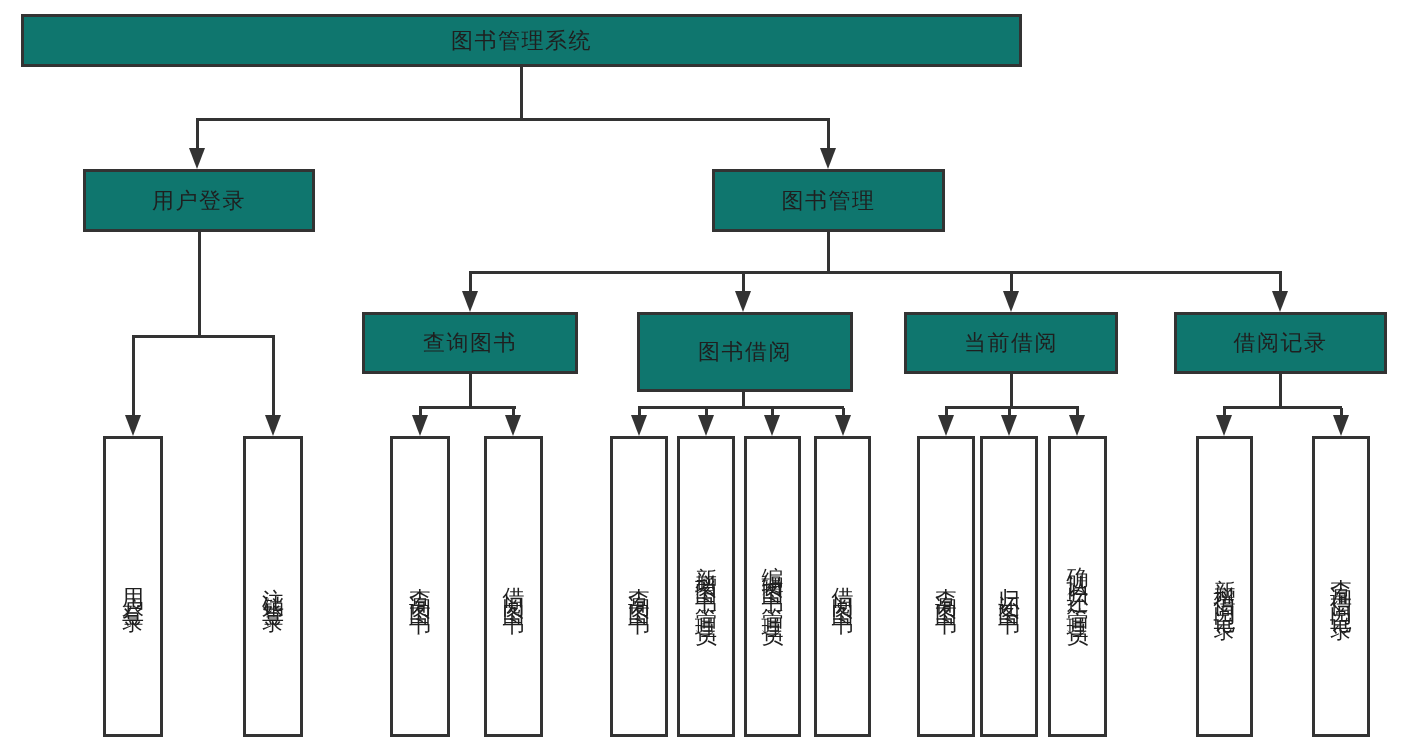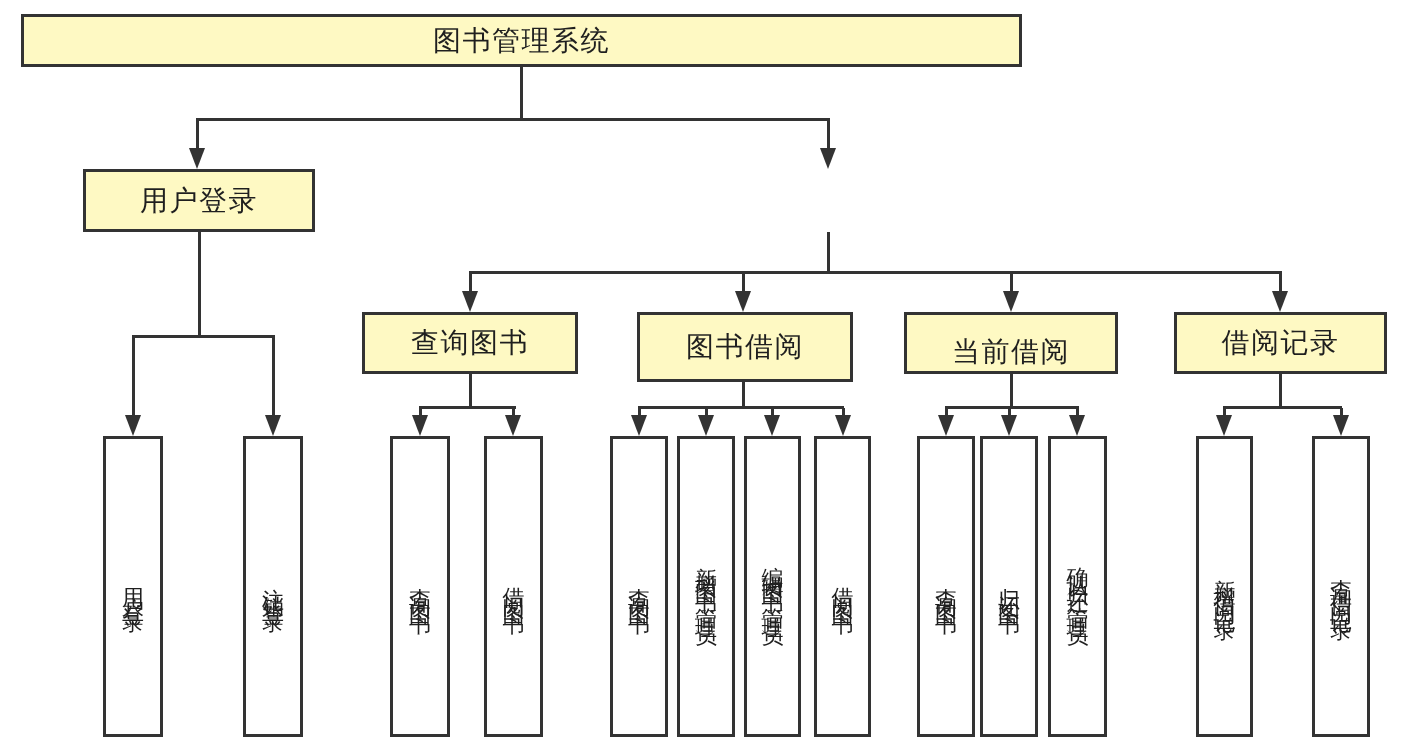--- a/index.html
+++ b/index.html
@@ -1,23 +1,23 @@
 <!DOCTYPE html>
 <html><head>
 <meta charset="utf-8">
 <style>
   html,body{margin:0;padding:0;background:#ffffff;}
   #canvas{
     position:relative;width:1405px;height:747px;background:#ffffff;overflow:hidden;
     font-family:"Liberation Sans","DejaVu Sans",sans-serif;color:#1f1f1f;
   }
   .box{
-    position:absolute;box-sizing:border-box;border:3px solid #333333;background:#fef9c3;
+    position:absolute;box-sizing:border-box;border:3px solid #333333;background:#0f766e;
     display:flex;align-items:center;justify-content:center;
-    font-size:28px;letter-spacing:1.5px;color:#1f1f1f;z-index:2;
+    font-size:22px;letter-spacing:1.5px;color:#1f1f1f;z-index:2;
   }
   .leaf{
     position:absolute;box-sizing:border-box;border:3px solid #333333;background:#ffffff;
     display:flex;align-items:center;justify-content:center;z-index:2;
   }
   .leaf span{
     writing-mode:vertical-rl;text-orientation:mixed;
     font-size:22px;letter-spacing:0.38em;color:#1f1f1f;line-height:1;
   }
   .vline,.hline{position:absolute;background:#333333;z-index:1;}
@@ -40,30 +40,33 @@
 <div id="canvas">
 
   <div class="box" style="left:21px;top:14px;width:1001px;height:53px;">
     <span>图书管理系统</span>
   </div>
 
   <div class="box" style="left:83px;top:169px;width:232px;height:63px;">
     <span>用户登录</span>
   </div>
 
+  <div class="box" style="left:712px;top:169px;width:233px;height:63px;">
+    <span>图书管理</span>
+  </div>
 
   <div class="box" style="left:362px;top:312px;width:216px;height:62px;">
     <span>查询图书</span>
   </div>
 
-  <div class="box" style="left:637px;top:312px;width:216px;height:70px;">
+  <div class="box" style="left:637px;top:312px;width:216px;height:80px;">
     <span>图书借阅</span>
   </div>
 
-  <div class="box" style="left:904px;top:312px;width:214px;height:62px;align-items:flex-end;">
+  <div class="box" style="left:904px;top:312px;width:214px;height:62px;">
     <span>当前借阅</span>
   </div>
 
   <div class="box" style="left:1174px;top:312px;width:213px;height:62px;">
     <span>借阅记录</span>
   </div>
 
   <div class="leaf" style="left:103px;top:436px;width:60px;height:301px;">
     <span>用户登录</span>
   </div>

